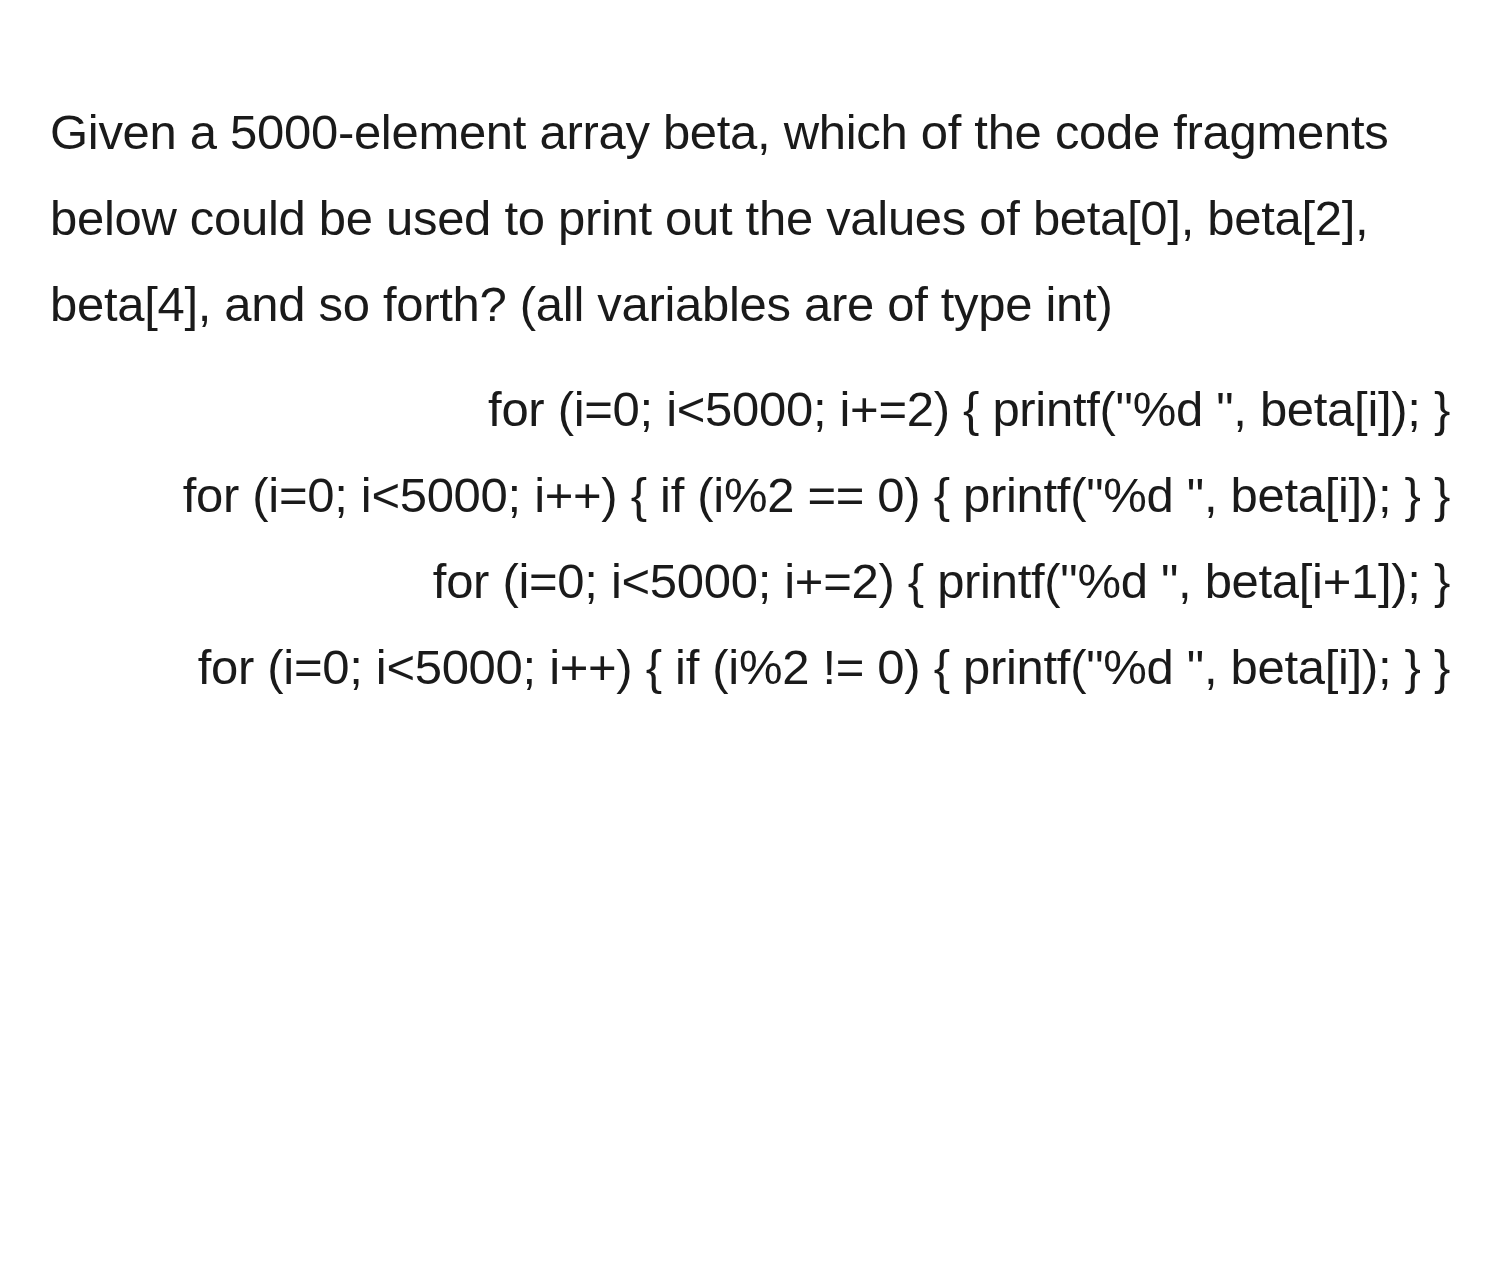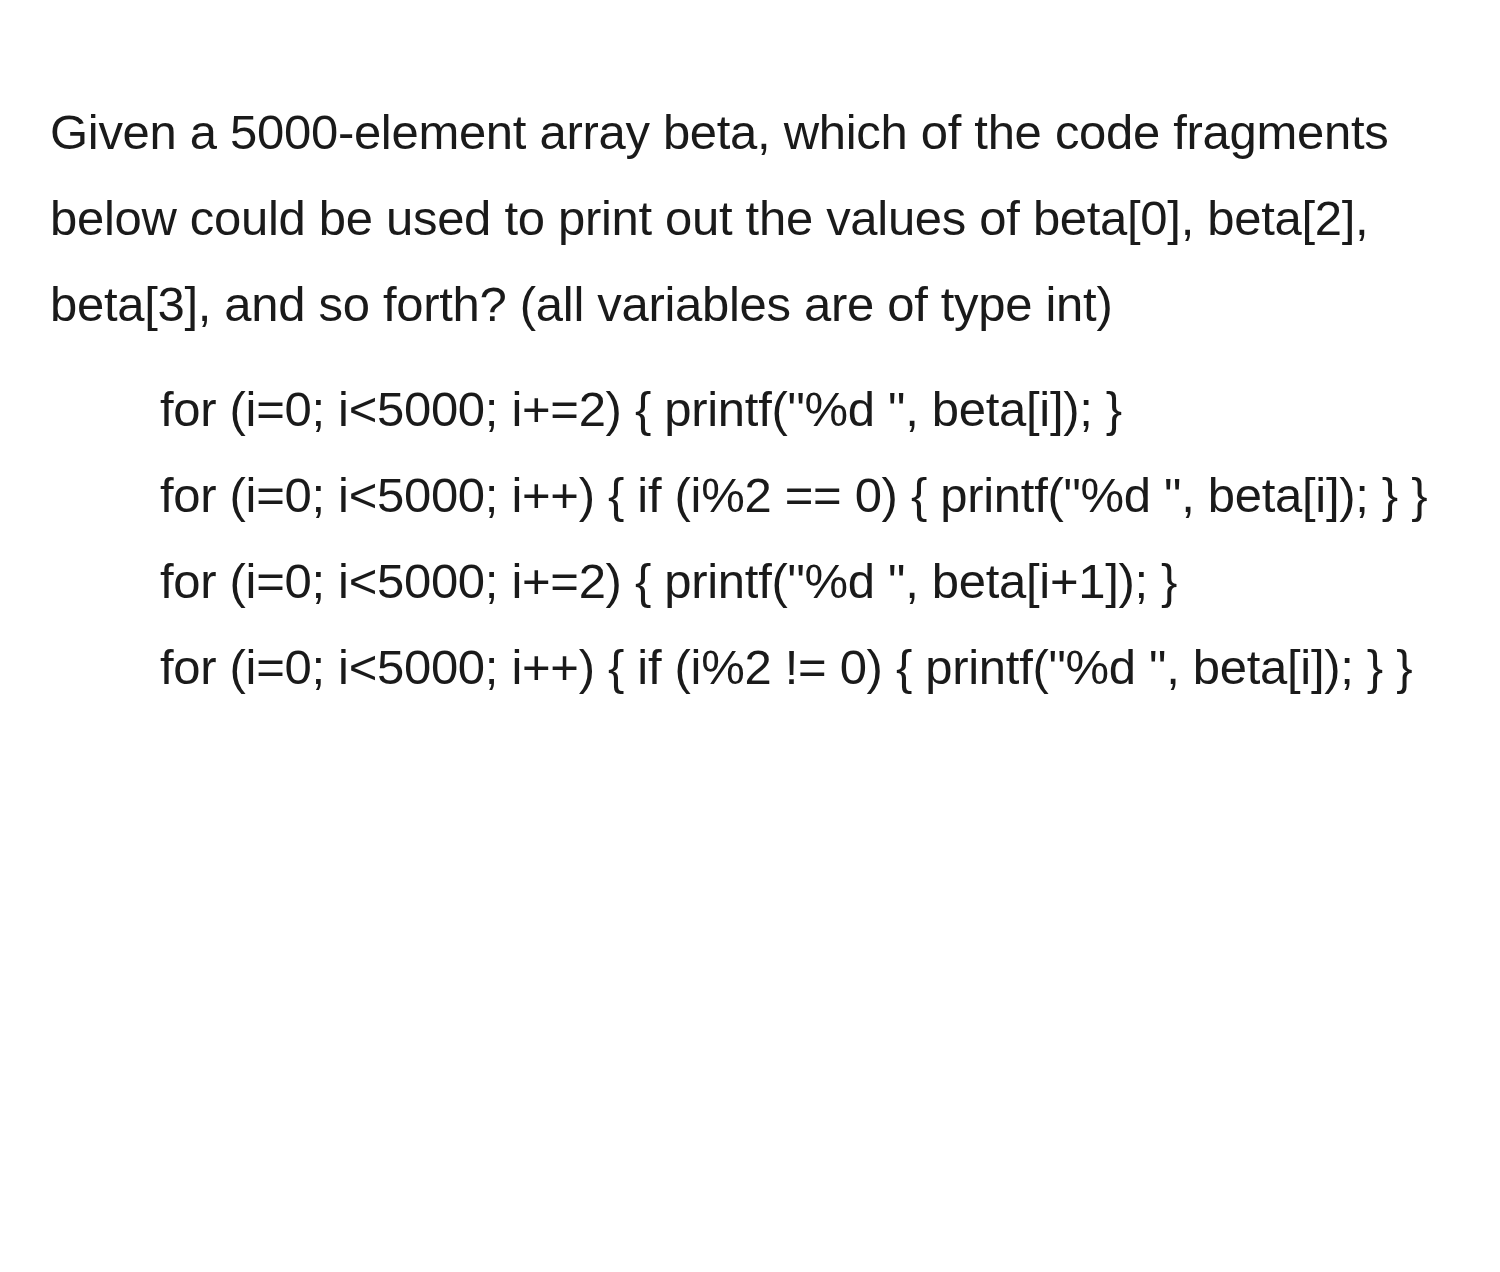--- a/index.html
+++ b/index.html
@@ -17,31 +17,32 @@
     }
     .question-text {
       font-size: 49px;
       line-height: 1.75;
       font-weight: 400;
       margin-bottom: 20px;
       letter-spacing: -0.3px;
     }
     .options {
       padding-left: 110px;
+      text-align: right;
     }
     .option {
       font-size: 49px;
       line-height: 1.75;
       font-weight: 400;
       letter-spacing: -0.3px;
     }
   </style>
 </head>
 <body>
 
-<div class="question-text">Given a 5000-element array beta, which of the code fragments below could be used to print out the values of beta[0], beta[2], beta[3], and so forth? (all variables are of type int)</div>
+<div class="question-text">Given a 5000-element array beta, which of the code fragments below could be used to print out the values of beta[0], beta[2], beta[4], and so forth? (all variables are of type int)</div>
 
 <div class="options">
   <div class="option">for (i=0; i&lt;5000; i+=2) { printf("%d ", beta[i]); }</div>
   <div class="option">for (i=0; i&lt;5000; i++) { if (i%2 == 0) { printf("%d ", beta[i]); } }</div>
   <div class="option">for (i=0; i&lt;5000; i+=2) { printf("%d ", beta[i+1]); }</div>
   <div class="option">for (i=0; i&lt;5000; i++) { if (i%2 != 0) { printf("%d ", beta[i]); } }</div>
 </div>
 
 </body></html>

